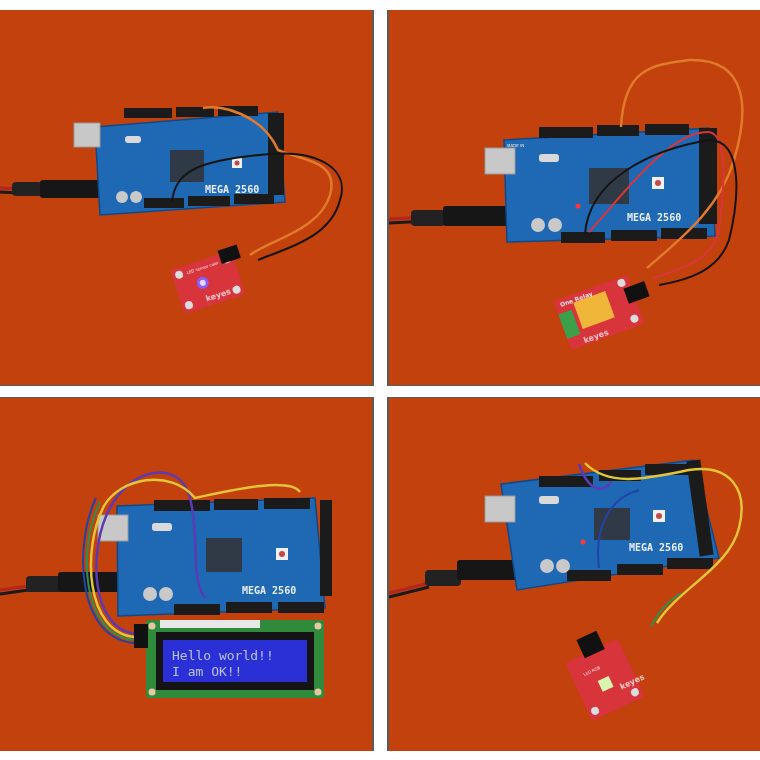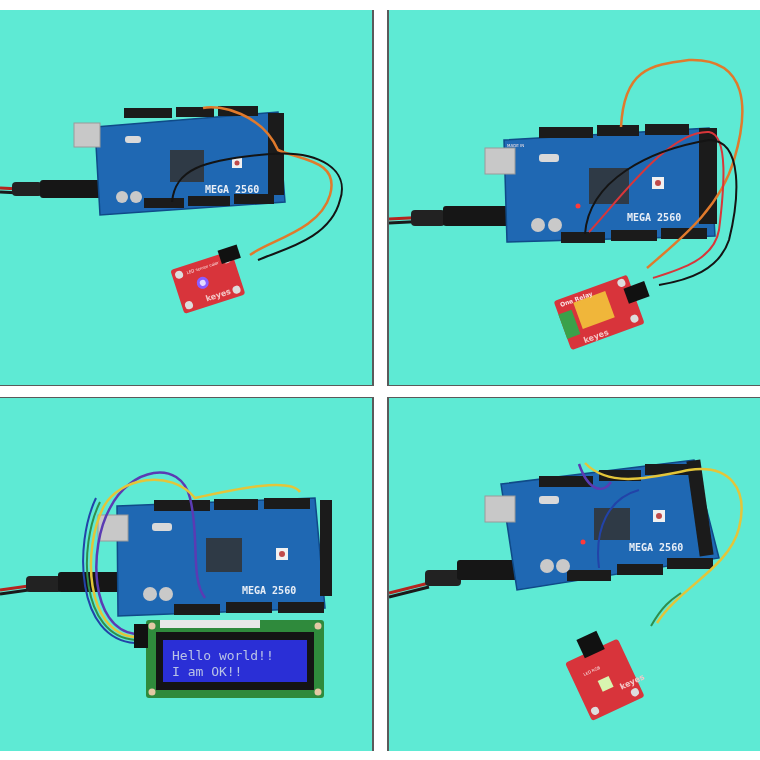--- a/index.html
+++ b/index.html
@@ -1,17 +1,17 @@
 <!DOCTYPE html>
 <html><head>
 <meta charset="utf-8">
 <style>
   html,body{margin:0;padding:0;background:#ffffff;}
   body{width:760px;height:760px;position:relative;overflow:hidden;font-family:"Liberation Sans",sans-serif;}
-  .panel{position:absolute;background:#5eead4;overflow:hidden;}
+  .panel{position:absolute;background:#c2410c;overflow:hidden;}
   .panel svg{position:absolute;left:0;top:0;}
   #p1{left:0;top:10px;width:372px;height:375px;border-right:2px solid #5a5a5a;border-bottom:1px solid #5a5a5a;}
   #p2{left:387px;top:10px;width:373px;height:375px;border-left:2px solid #5a5a5a;border-bottom:1px solid #5a5a5a;}
   #p3{left:0;top:397px;width:372px;height:353px;border-top:1px solid #5a5a5a;border-right:2px solid #5a5a5a;}
   #p4{left:387px;top:397px;width:373px;height:353px;border-top:1px solid #5a5a5a;border-left:2px solid #5a5a5a;}
   .board-label{font-family:"DejaVu Sans Mono",monospace;font-weight:bold;fill:#e8eef6;font-size:10px;}
   .lcd-text{font-family:"DejaVu Sans Mono",monospace;fill:#b9c3e6;font-size:13px;}
   .mod-text{font-family:"DejaVu Sans",sans-serif;font-weight:bold;fill:#f3c7c7;font-size:8px;}
   .tiny{font-family:"DejaVu Sans",sans-serif;fill:#fbe7e7;font-size:4px;}
 </style>

